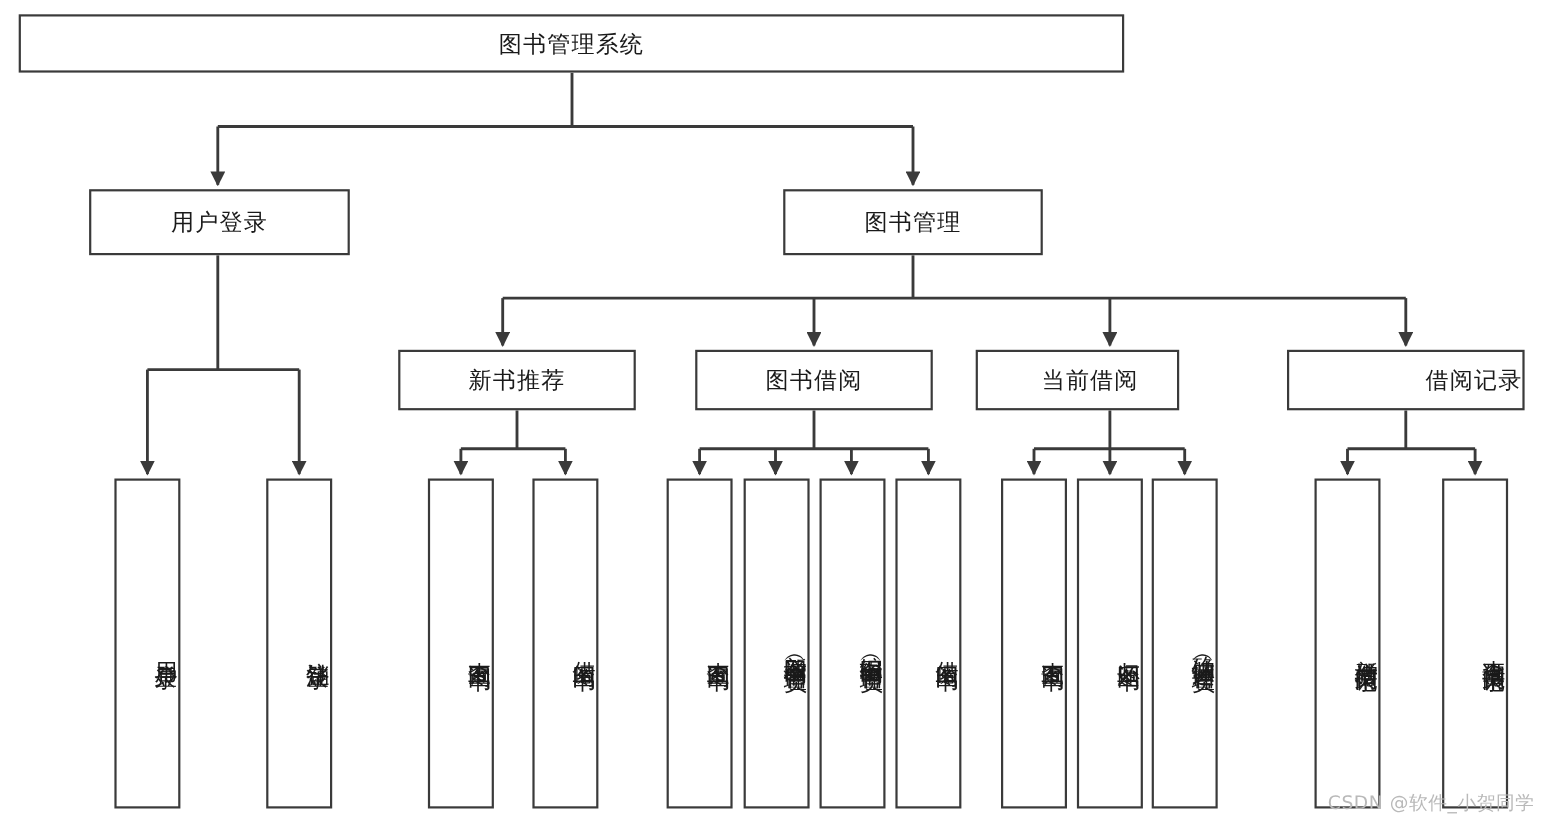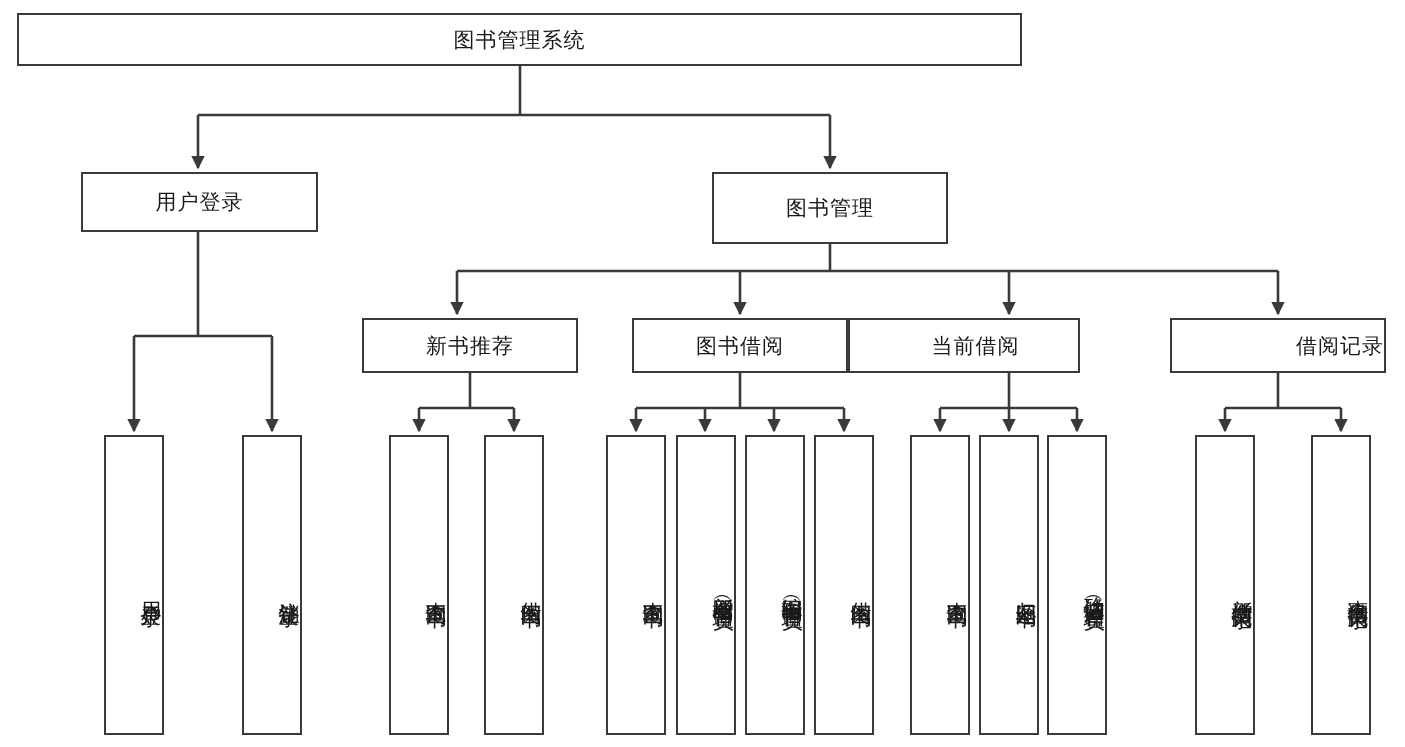--- a/index.html
+++ b/index.html
@@ -125,31 +125,31 @@
     </g>
   </svg>
 
   <div class="node horiz" style="left:17px; top:13px; width:1005px; height:53px;">
     <span class="nlabel">图书管理系统</span>
   </div>
 
   <div class="node horiz" style="left:81px; top:172px; width:237px; height:60px;">
     <span class="nlabel">用户登录</span>
   </div>
-  <div class="node horiz" style="left:712px; top:172px; width:236px; height:72px;">
+  <div class="node horiz" style="left:712px; top:172px; width:236px; height:60px;">
     <span class="nlabel">图书管理</span>
   </div>
 
   <div class="node horiz" style="left:632px; top:318px; width:216px; height:55px;">
     <span class="nlabel">图书借阅</span>
   </div>
   <div class="node horiz" style="left:362px; top:318px; width:216px; height:55px;">
     <span class="nlabel">新书推荐</span>
   </div>
-  <div class="node horiz" style="left:848px; top:318px; width:232px; height:55px;padding-left:23px;">
+  <div class="node horiz" style="left:887px; top:318px; width:185px; height:55px;padding-left:23px;">
     <span class="nlabel">当前借阅</span>
   </div>
   <div class="node horiz" style="left:1170px; top:318px; width:216px; height:55px;justify-content:flex-end;">
     <span class="nlabel">借阅记录</span>
   </div>
 
   <div class="node vert" style="left:104px; top:435px; width:60px; height:300px;">
     <span class="nlabel">用户登录</span>
   </div>
   <div class="node vert" style="left:242px; top:435px; width:60px; height:300px;">
@@ -186,14 +186,15 @@
     <span class="nlabel">确认归还（管理员）</span>
   </div>
 
   <div class="node vert" style="left:1195px; top:435px; width:60px; height:300px;">
     <span class="nlabel">新增借阅记录</span>
   </div>
   <div class="node vert" style="left:1311px; top:435px; width:60px; height:300px;">
     <span class="nlabel">查询借阅记录</span>
   </div>
 
+  <div id="watermark">CSDN @软件_小贺同学</div>
 
 </div>
 
 </body></html>

